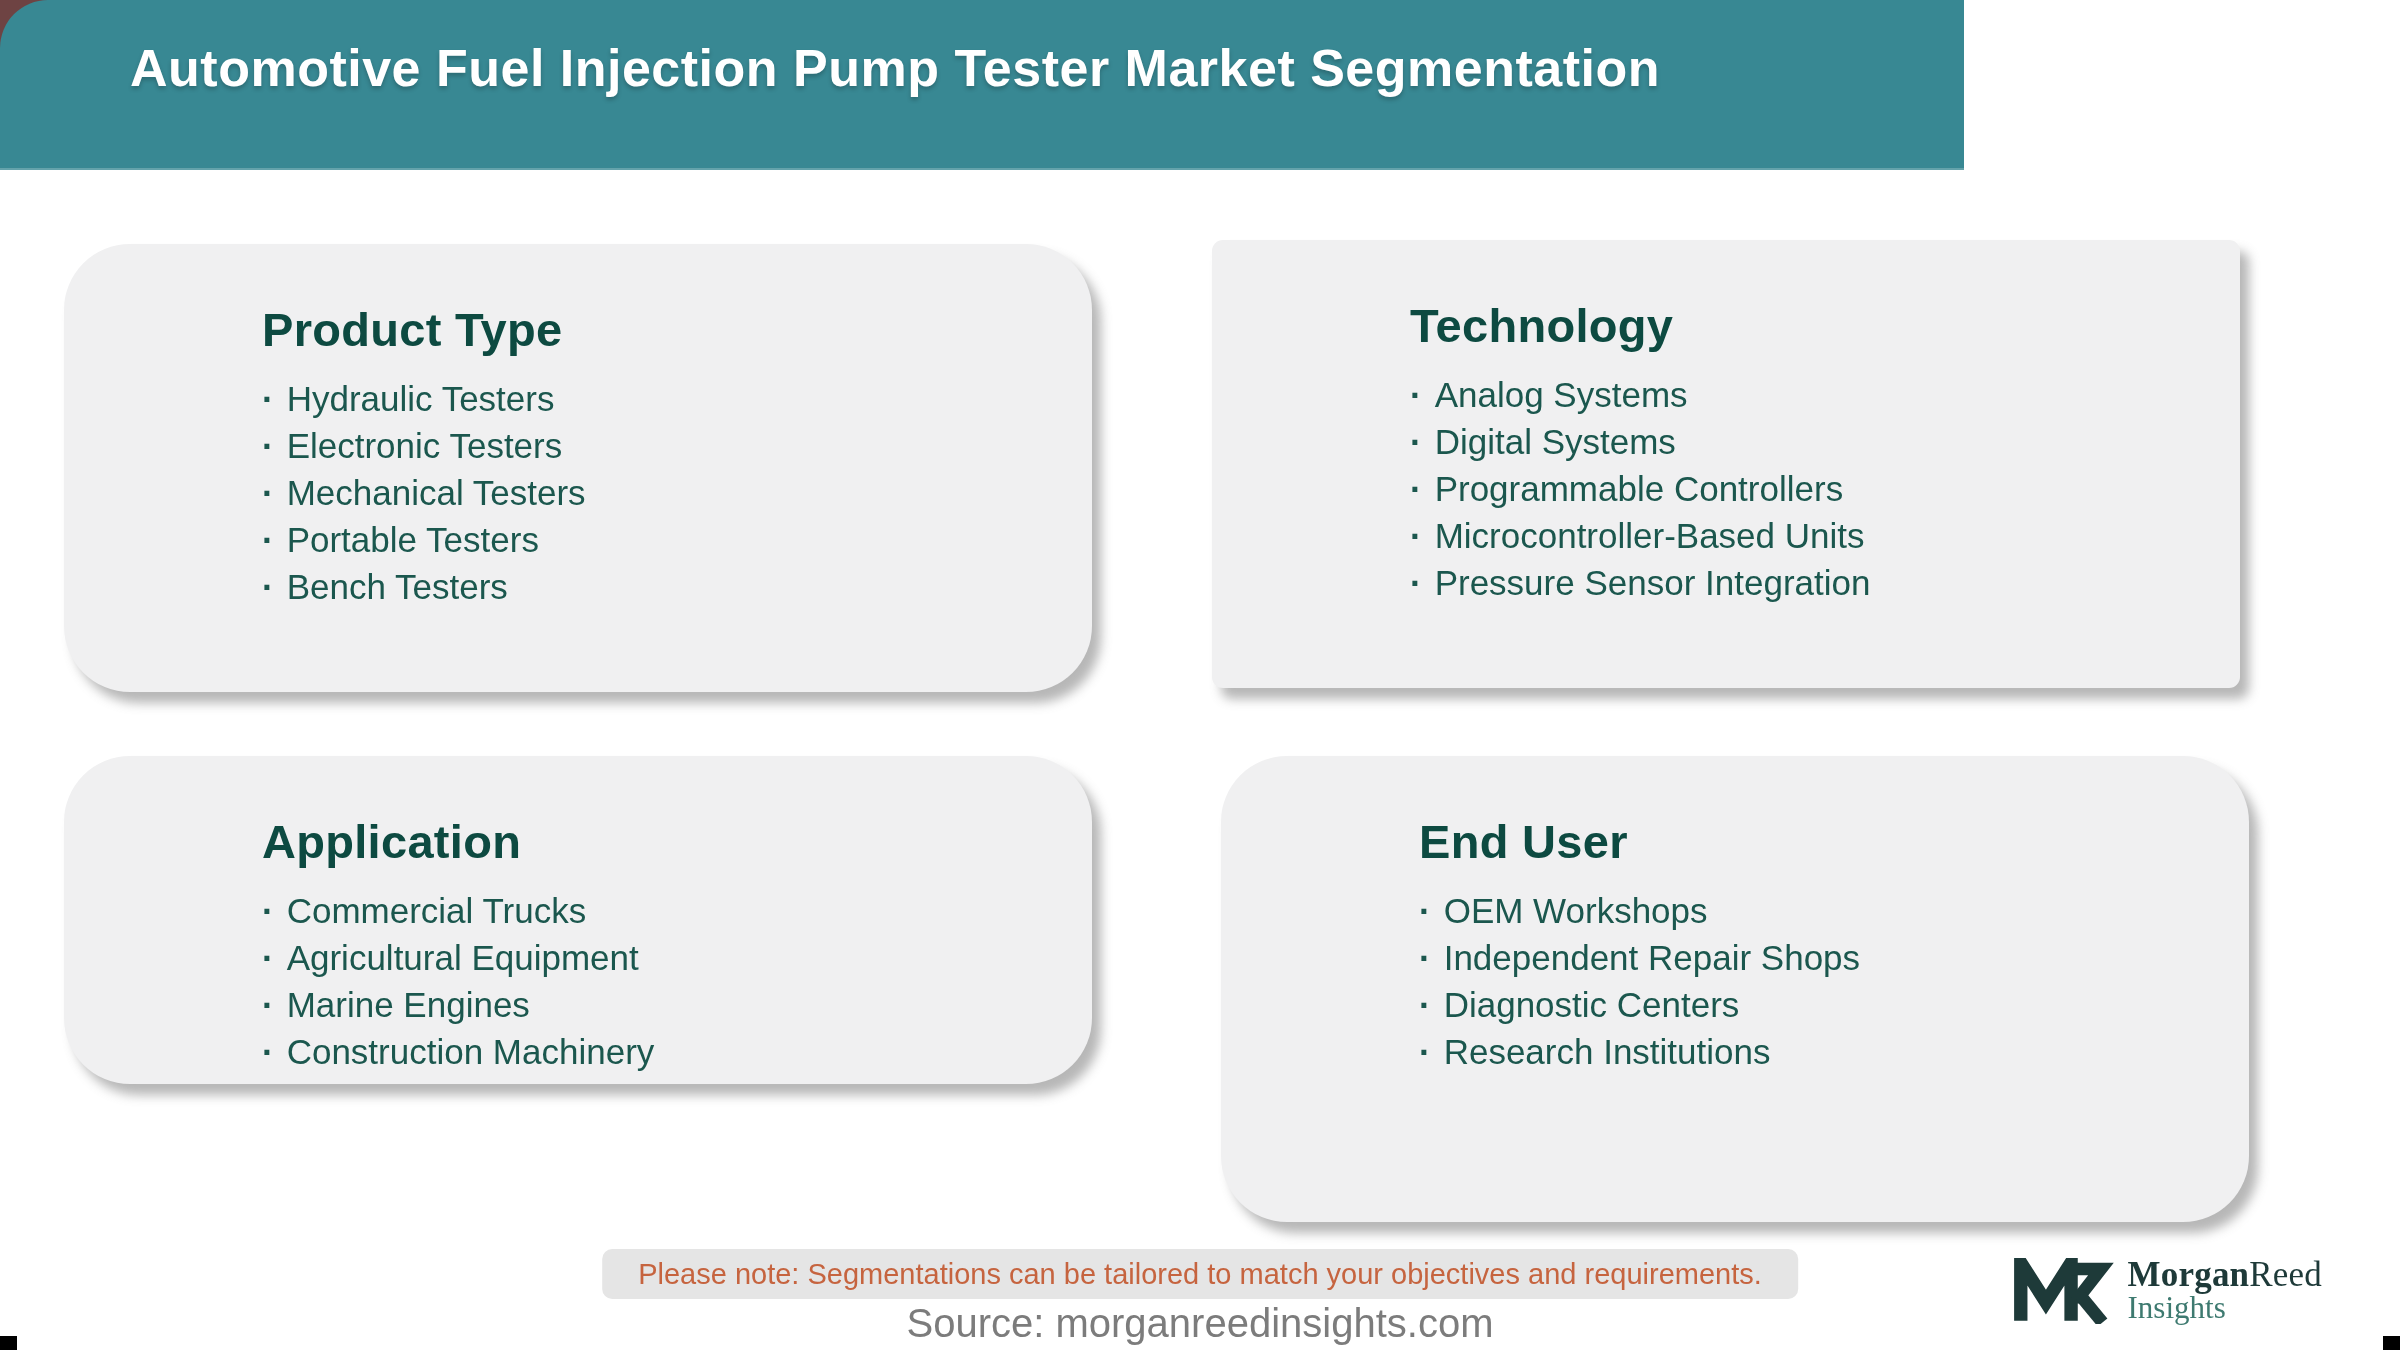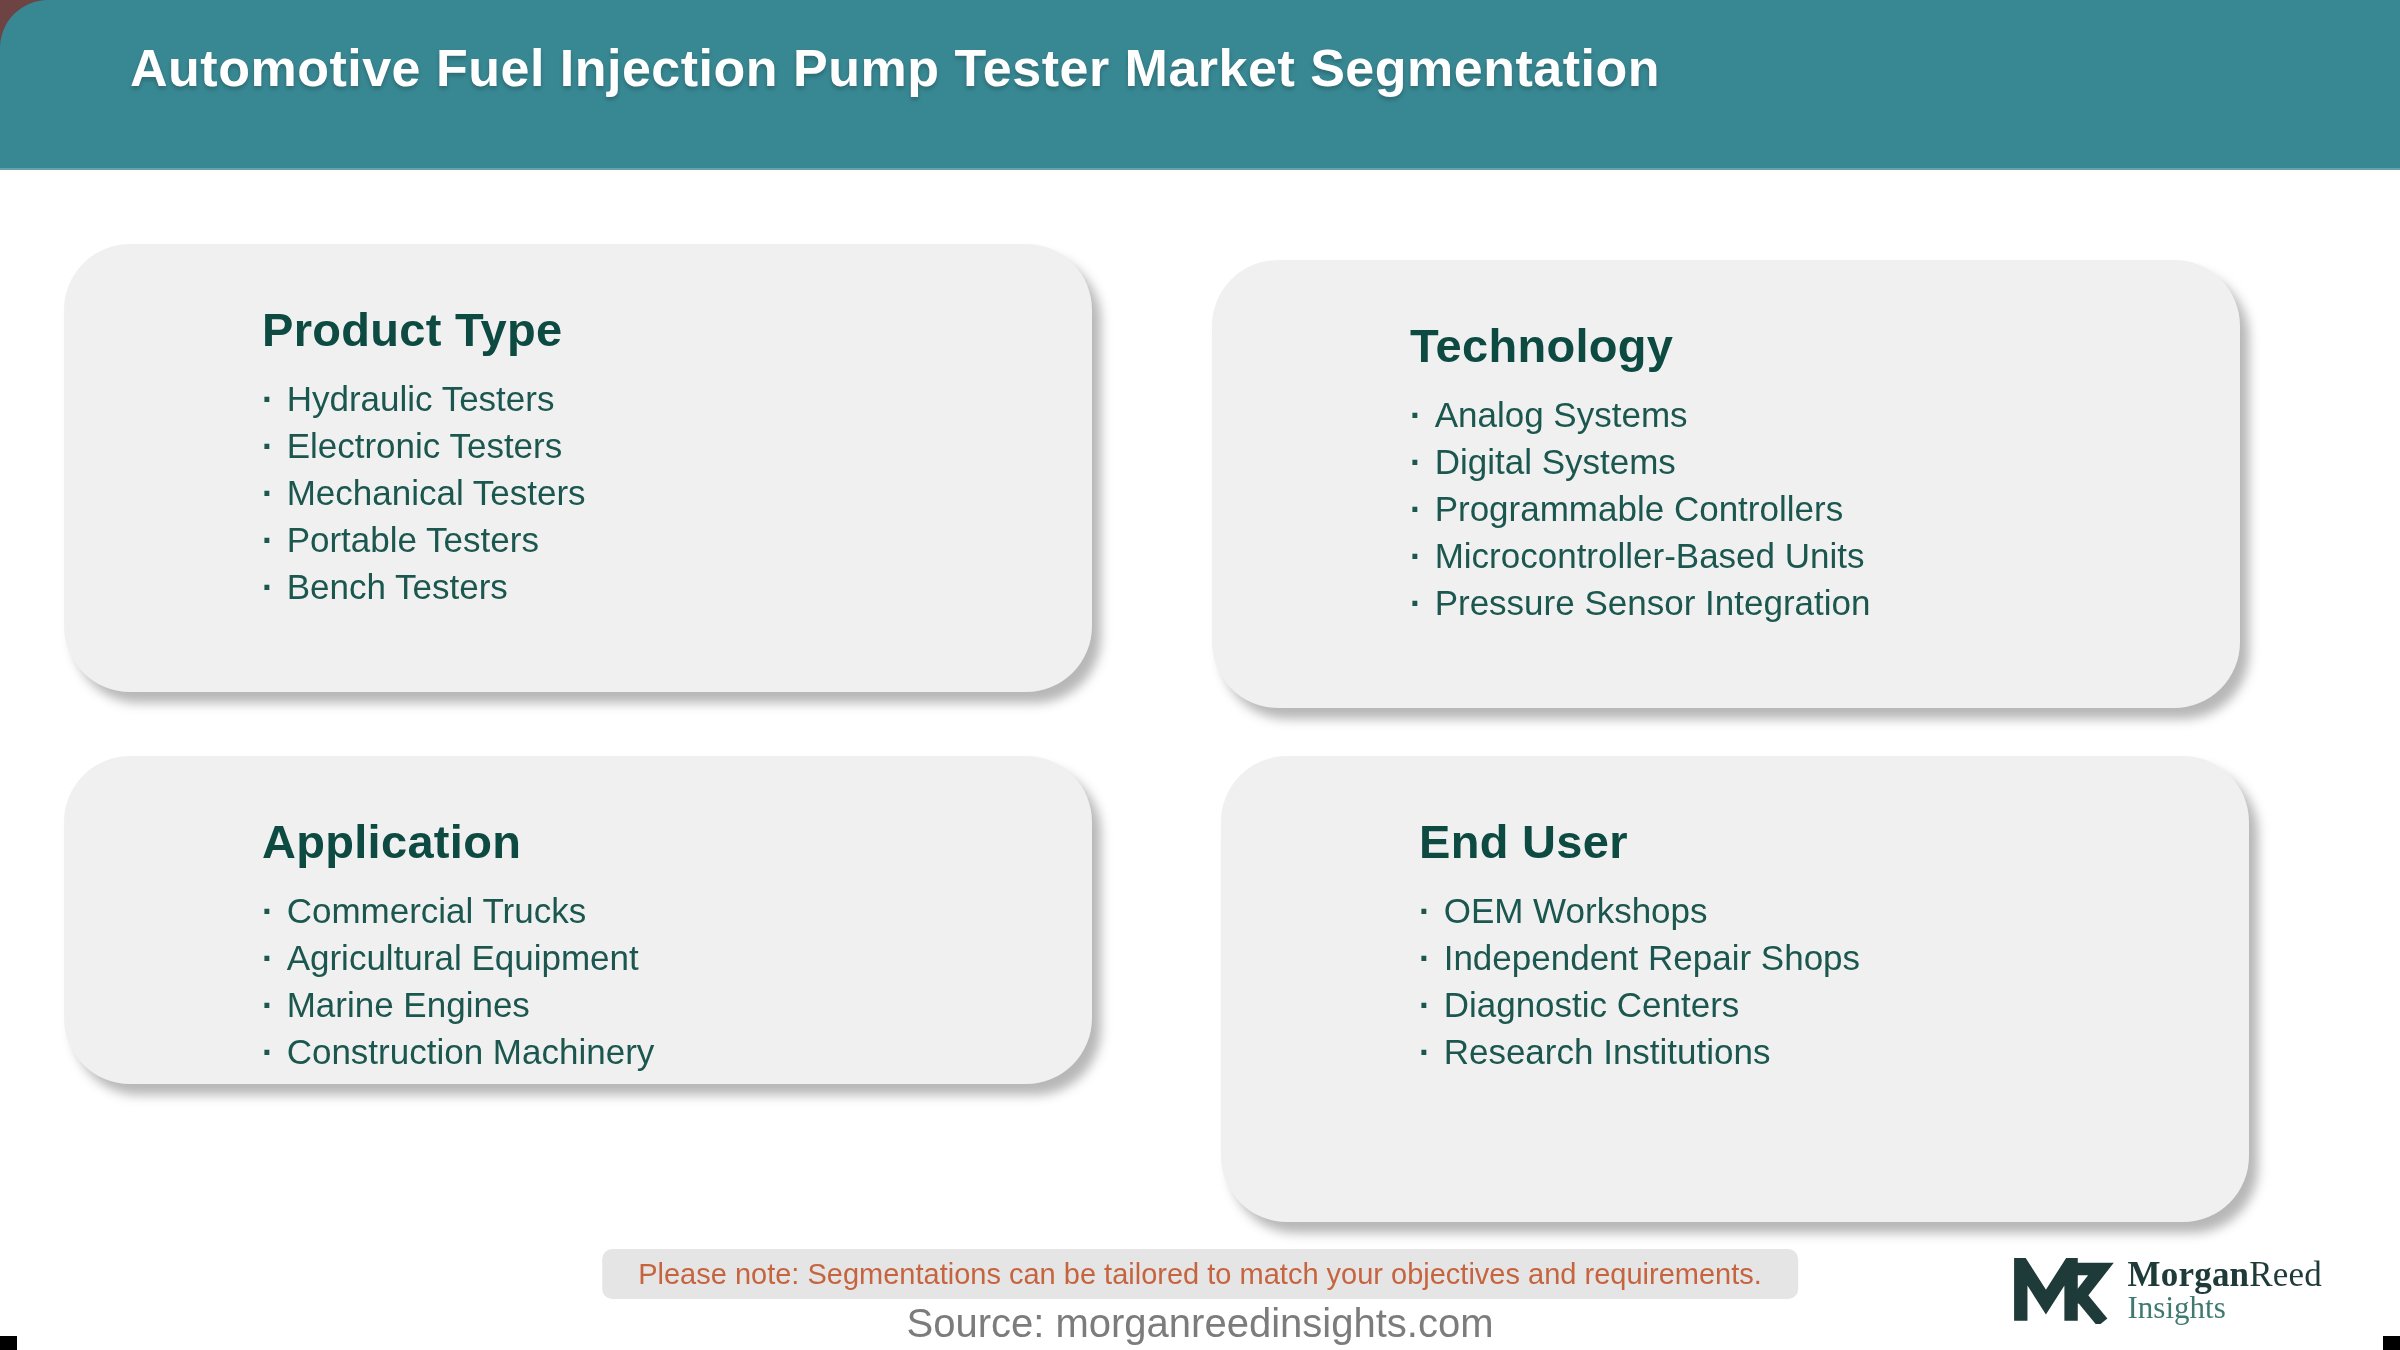--- a/index.html
+++ b/index.html
@@ -10,41 +10,41 @@
     position: relative; overflow: hidden;
   }
   .canvas { position: absolute; inset: 0; width: 2400px; height: 1350px; background: #ffffff; }
 
   
   .corner-backdrop {
     position: absolute; left: 0; top: 0; width: 72px; height: 72px;
     background: #6e4343;
   }
   .header {
-    position: absolute; left: 0; top: 0; width: 2400px; height: 170px;
+    position: absolute; left: 0; top: 0; width: 1964px; height: 170px;
     background: #388893;
     border-top-left-radius: 48px;
     display: flex; align-items: center;
     padding-left: 130px; padding-bottom: 32px;
     border-bottom: 2px solid #64a3ab;
   }
   .header h1 {
     color: #ffffff; font-size: 52px; font-weight: 700; letter-spacing: 0.5px;
     text-shadow: 0 3px 4px rgba(0,0,0,0.22);
   }
 
   .card {
     position: absolute;
     background: #f0f0f1;
     border-radius: 66px;
     box-shadow: 9px 11px 11px rgba(95,95,95,0.45);
     padding: 58px 50px 0 198px;
   }
   .card.c1 { left: 64px;  top: 244px; width: 1028px; height: 448px; }
-  .card.c2 { left: 1212px; top: 260px; width: 1028px; height: 448px; }
+  .card.c2 { left: 1212px; top: 240px; width: 1028px; height: 448px; border-radius: 11px; }
   .card.c3 { left: 64px;  top: 756px; width: 1028px; height: 328px; }
   .card.c4 { left: 1221px; top: 756px; width: 1028px; height: 466px; }
 
   .card h2 {
     color: #0d4a41; font-size: 47px; font-weight: 700;
     margin-bottom: 18px; letter-spacing: 0.3px;
   }
   .card ul { list-style: none; }
   .card li {
     color: #1b574e; font-size: 35px; line-height: 47px;

